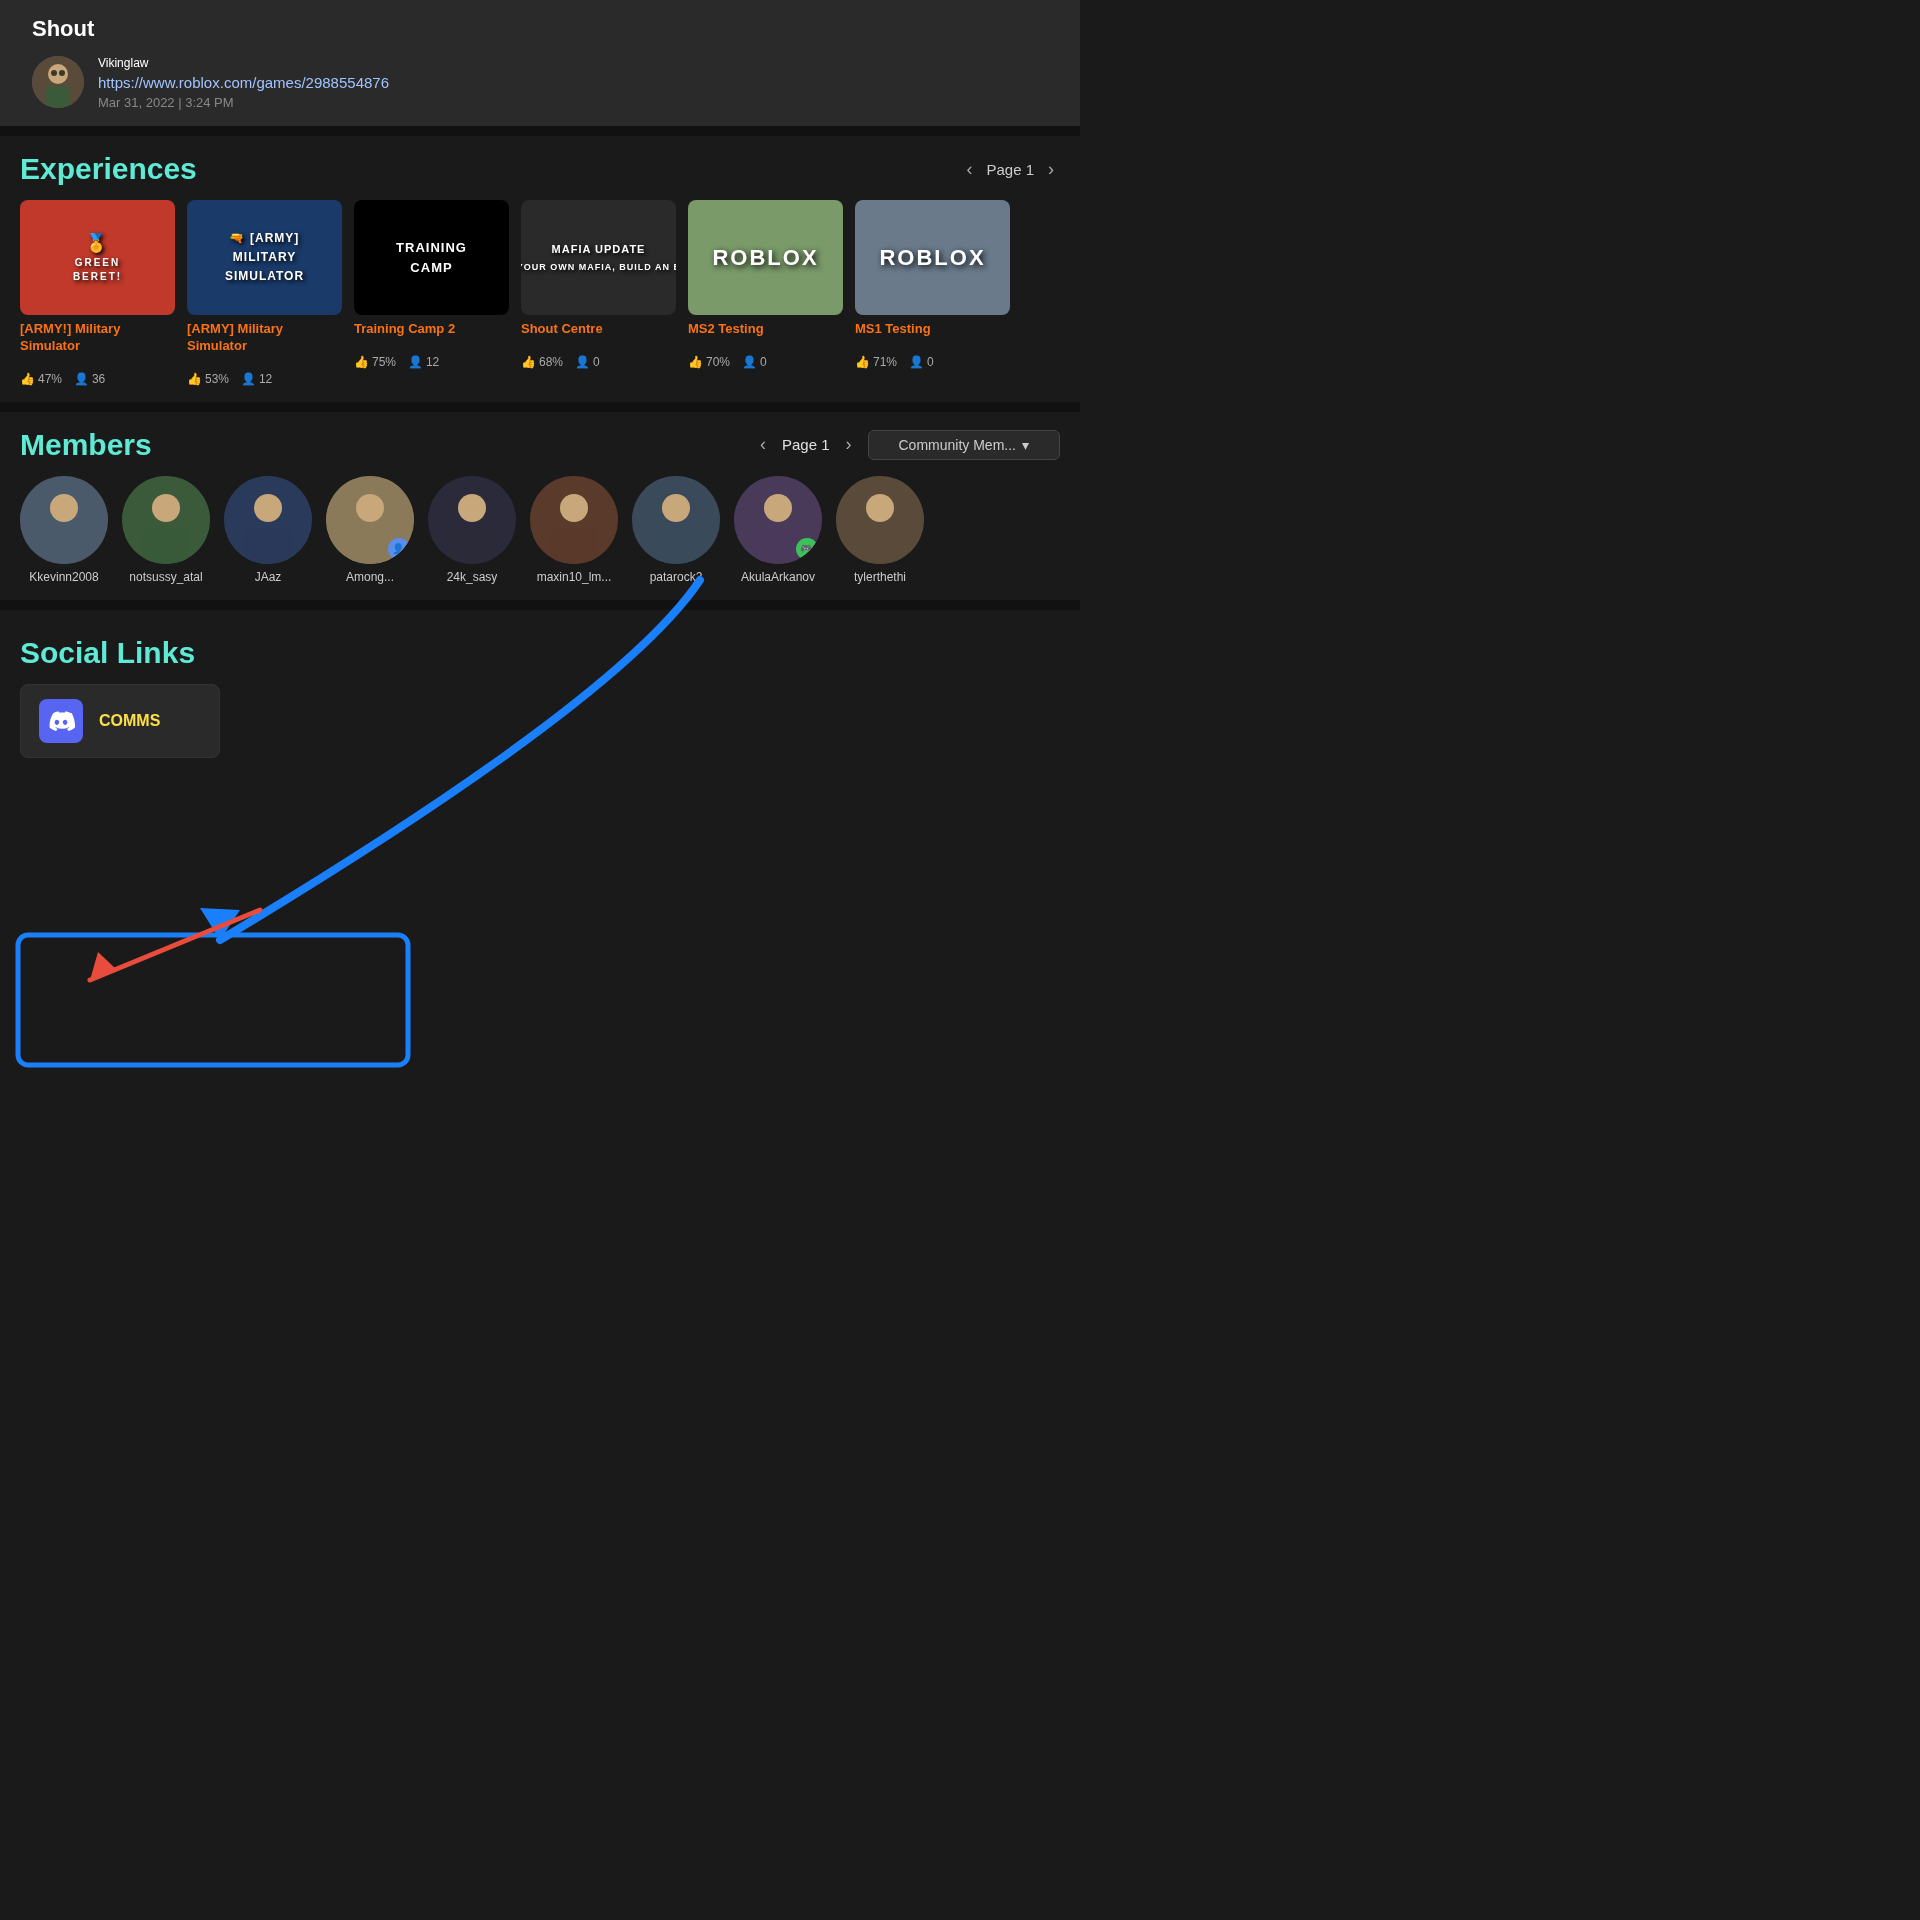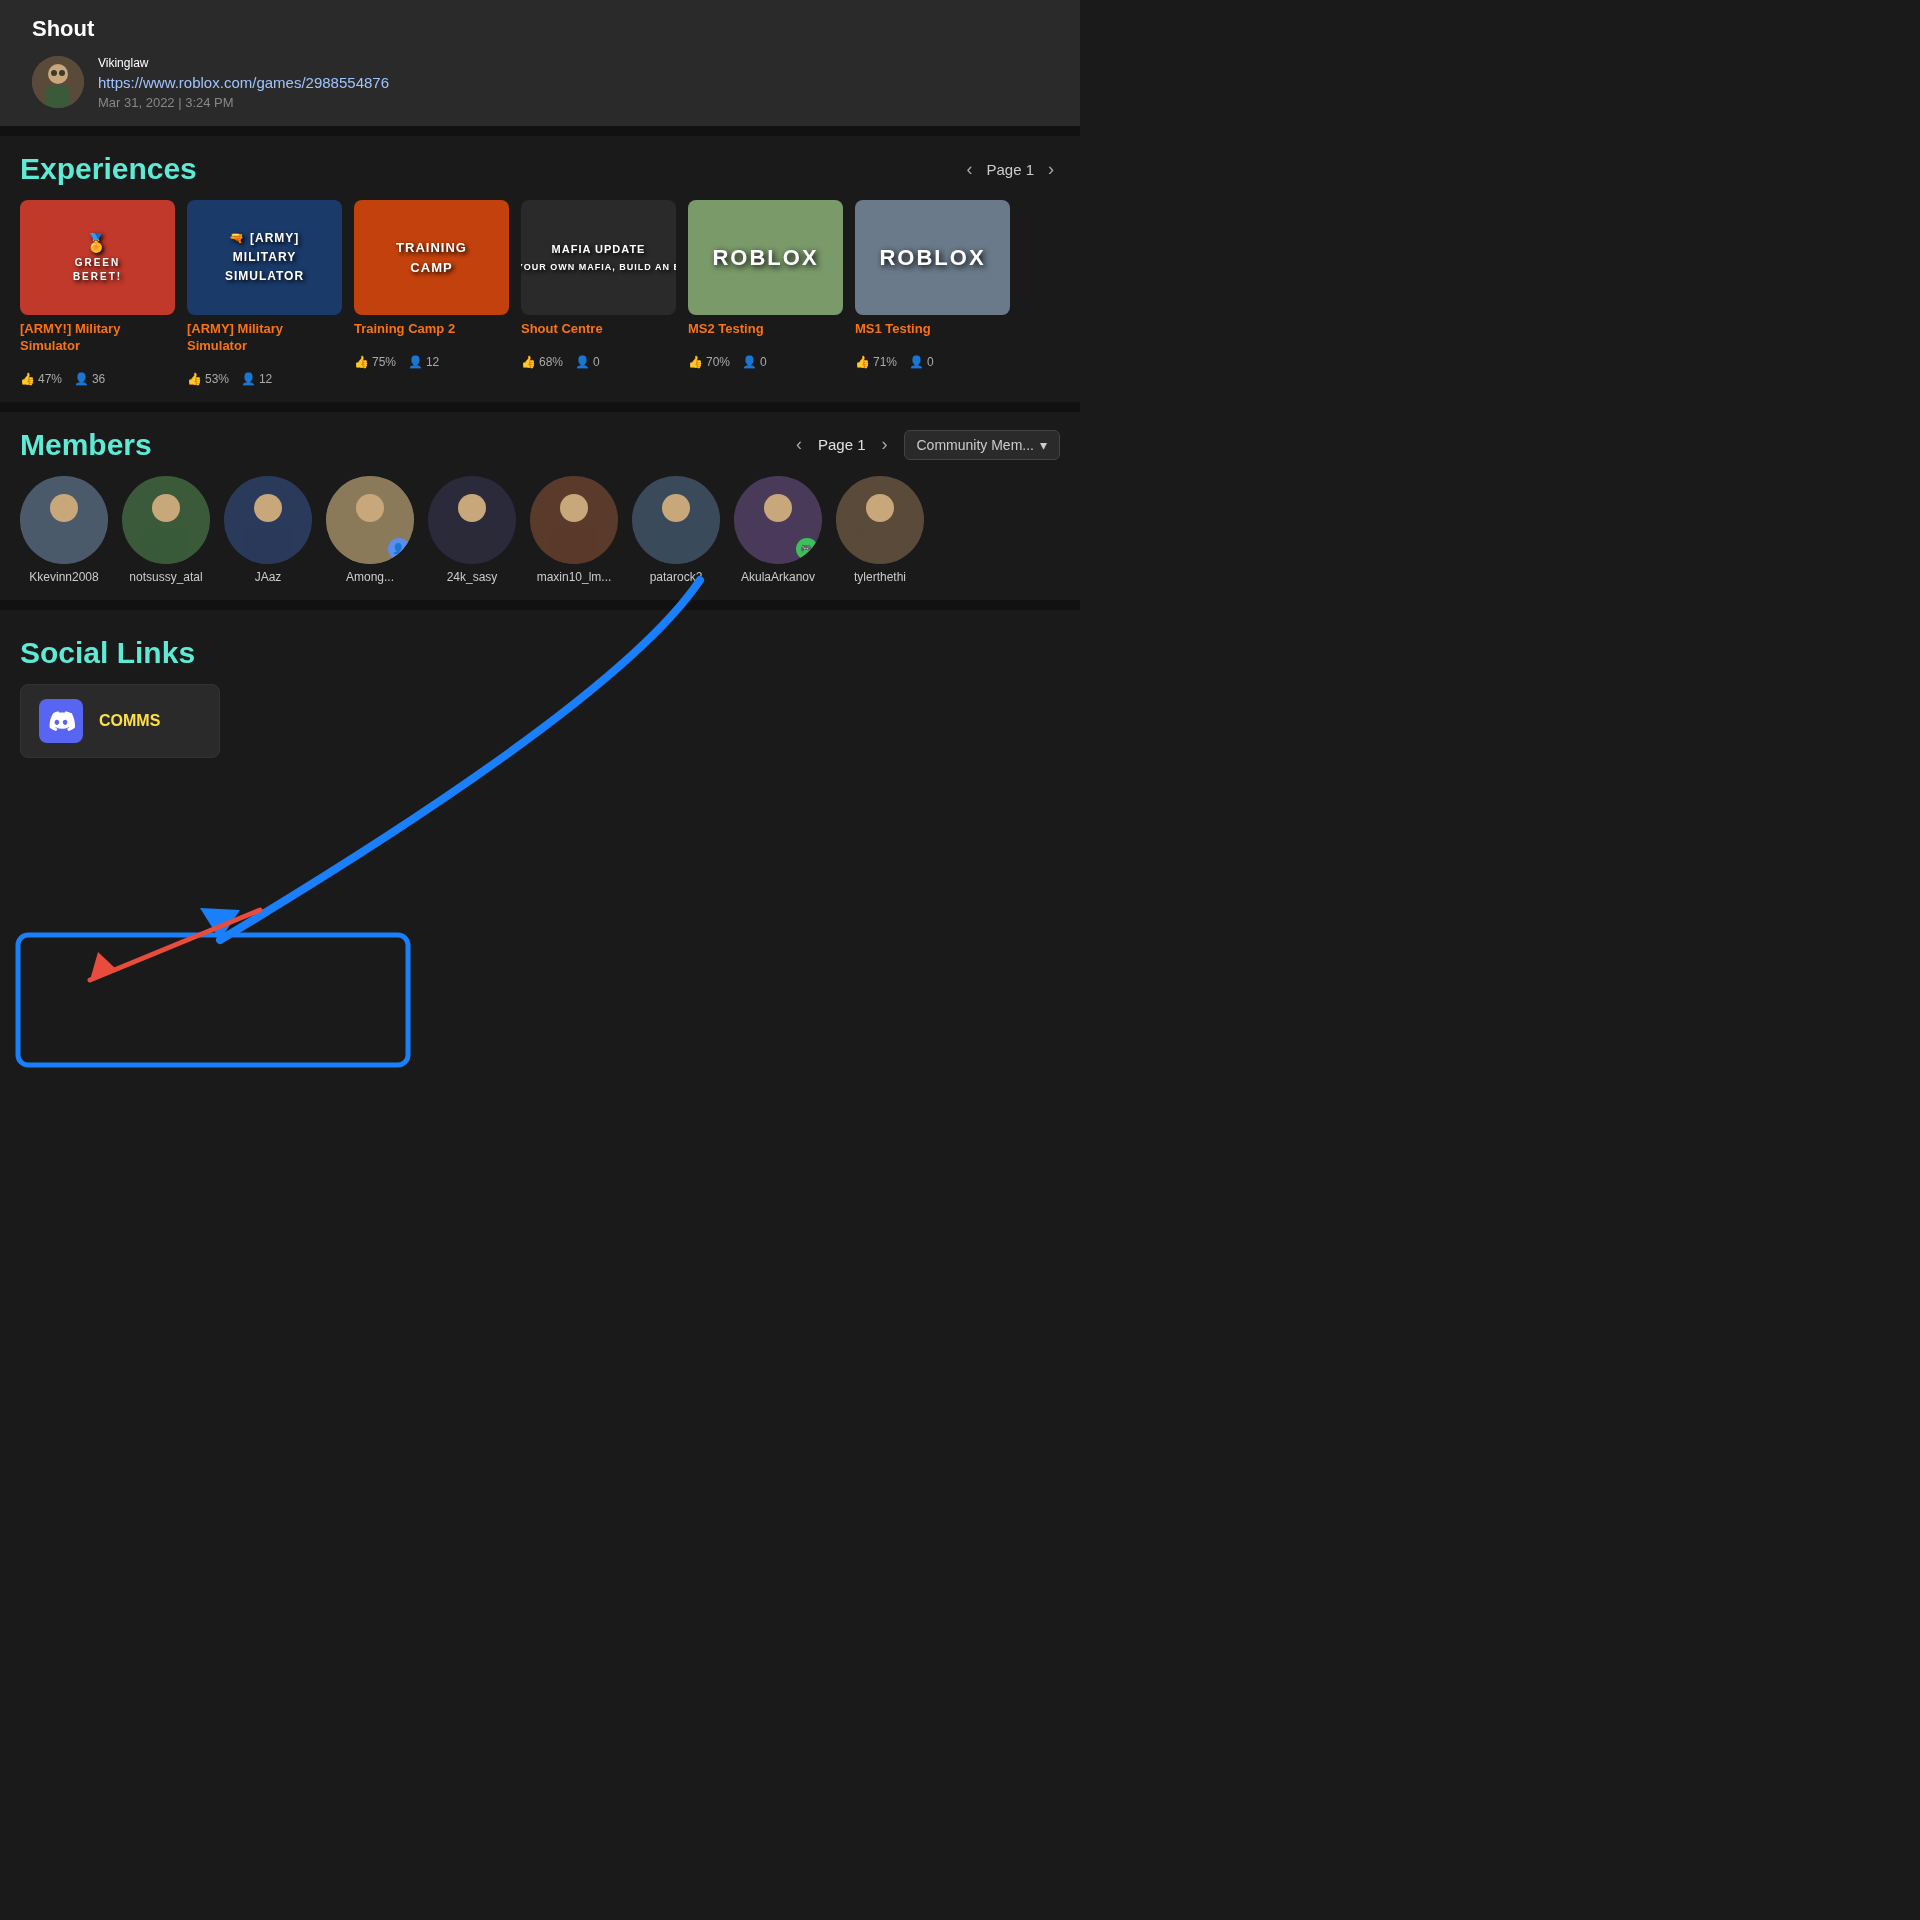--- a/index.html
+++ b/index.html
@@ -153,21 +153,21 @@
     .members-controls {
       display: flex;
       align-items: center;
       gap: 10px;
     }
     .dropdown-btn {
       background: #2a2a2a;
       border: 1px solid #444;
       color: #ccc;
       border-radius: 6px;
-      padding: 6px 12px;
+      padding: 6px 30px;
       font-size: 14px;
       cursor: pointer;
       display: flex;
       align-items: center;
       gap: 6px;
     }
     .members-grid {
       display: flex;
       gap: 14px;
       margin-top: 14px;
@@ -329,21 +329,21 @@
         53%
       </span>
       <span class="stat-item">
         <span>👤</span>
         12
       </span>
     </div>
       </div>
       <div class="game-card">
         <div class="game-thumbnail">
-          <div class="game-thumbnail-bg" style="background: #c2410c; font-size: 13px; font-weight: 900; letter-spacing: 1px; padding: 6px; white-space: pre;"><div style="font-size:13px;letter-spacing:1px;text-shadow:2px 2px 4px #000;line-height:1.5;">TRAINING<br>CAMP</div></div>
+          <div class="game-thumbnail-bg" style="background: #000000; font-size: 13px; font-weight: 900; letter-spacing: 1px; padding: 6px; white-space: pre;"><div style="font-size:13px;letter-spacing:1px;text-shadow:2px 2px 4px #000;line-height:1.5;">TRAINING<br>CAMP</div></div>
         </div>
         <div class="game-name">Training Camp 2</div>
         <div class="game-stats">
       <span class="stat-item">
         <span>👍</span>
         75%
       </span>
       <span class="stat-item">
         <span>👤</span>
         12

